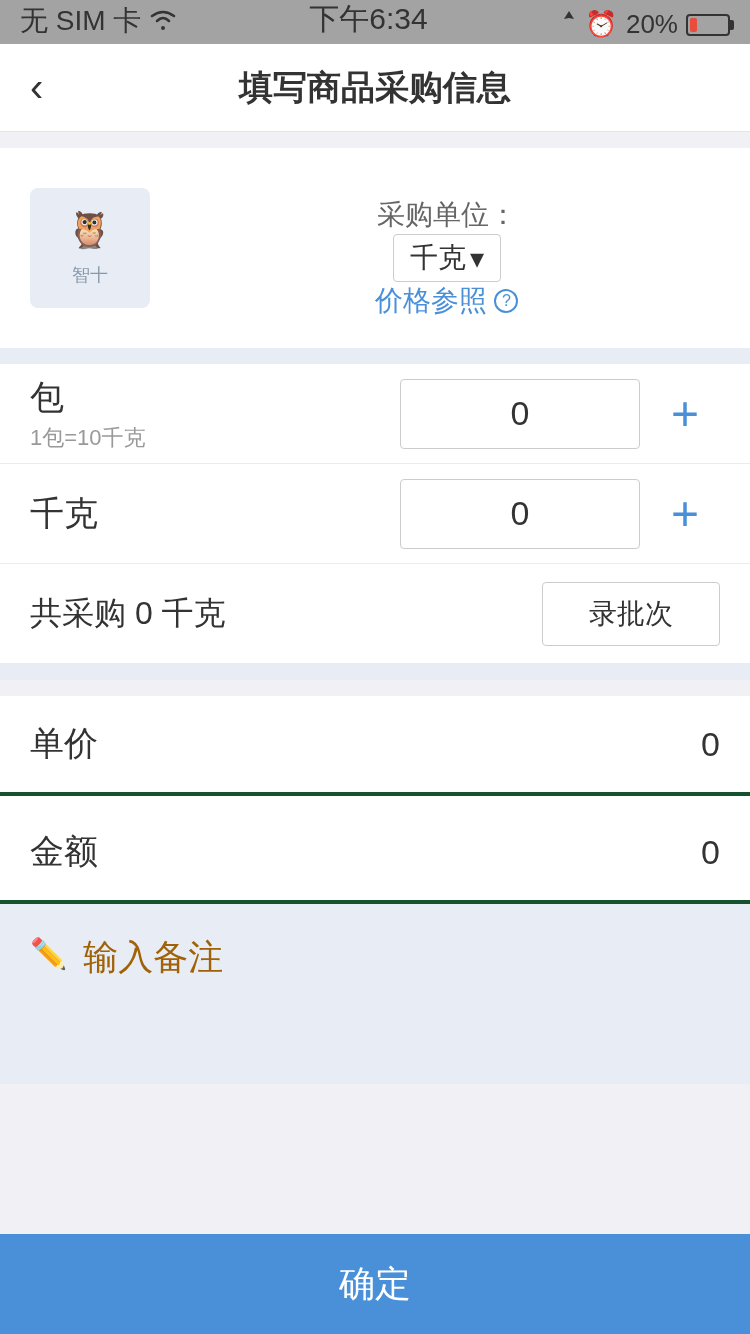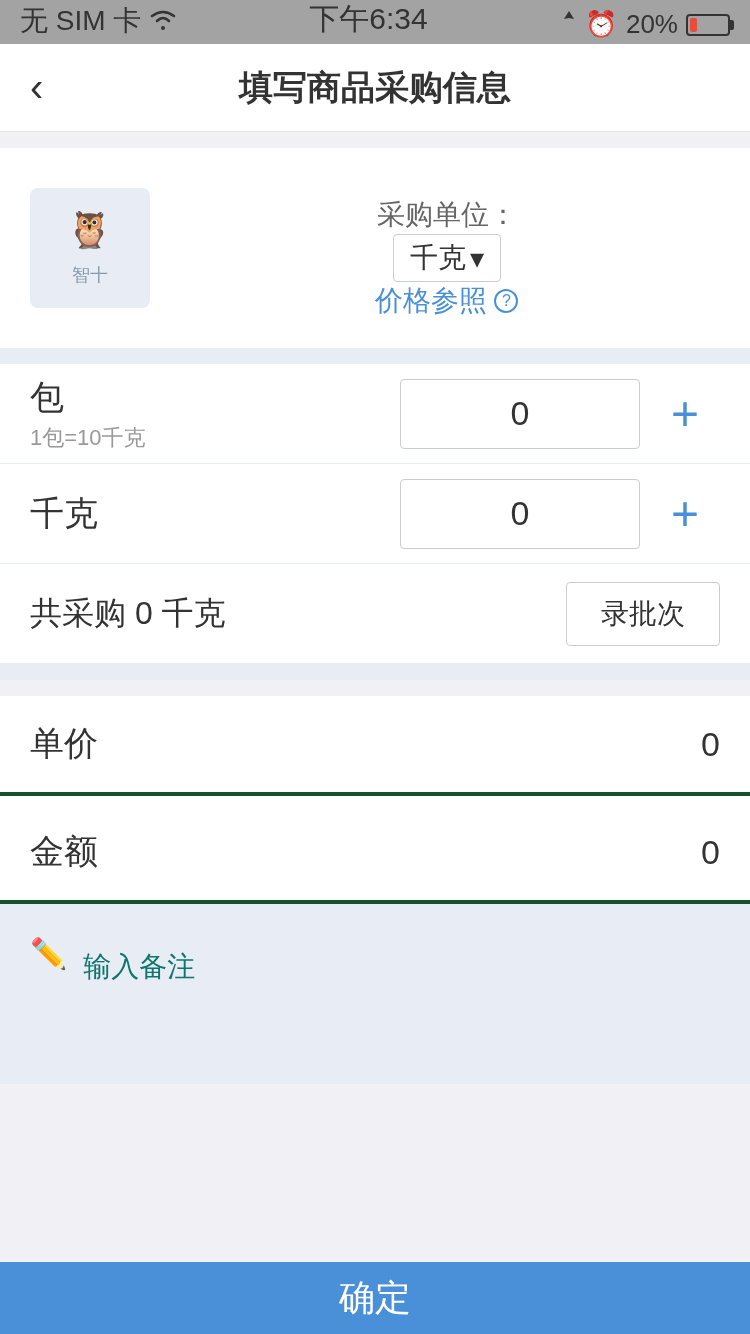--- a/index.html
+++ b/index.html
@@ -219,21 +219,21 @@
       border-bottom: 1px solid #e8edf5;
     }
     .total-text {
       font-size: 32px;
       color: #333;
       flex: 1;
     }
     .record-btn {
       border: 1px solid #ccc;
       border-radius: 4px;
-      padding: 12px 34px;
+      padding: 12px 46px;
       font-size: 28px;
       color: #333;
       background: #fff;
       cursor: pointer;
     }
 
     
     .price-section {
       background: #fff;
       margin-top: 16px;
@@ -265,32 +265,31 @@
       display: flex;
       align-items: flex-start;
       gap: 16px;
     }
     .notes-icon {
       color: #aaa;
       font-size: 30px;
       margin-top: 2px;
     }
     .notes-placeholder {
-      font-size: 28px;
-      color: #0f766e;
-      margin-top: 14px;
+      font-size: 35px;
+      color: #a16207;
     }
 
     
     .confirm-area {
       position: fixed;
       bottom: 0;
       left: 0;
       width: 750px;
-      height: 72px;
+      height: 100px;
       background: #4a90d9;
       display: flex;
       align-items: center;
       justify-content: center;
       cursor: pointer;
     }
     .confirm-text {
       font-size: 36px;
       color: #fff;
       font-weight: 500;

